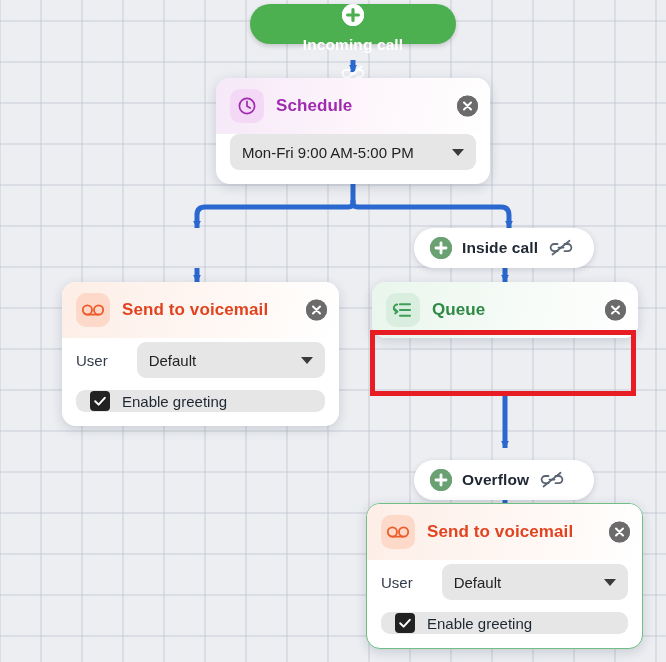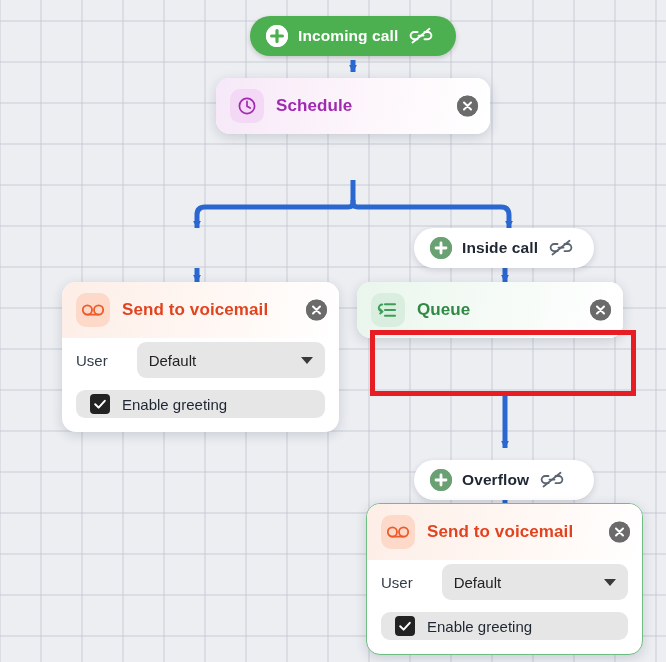--- a/index.html
+++ b/index.html
@@ -166,21 +166,21 @@
     font-size: 15px;
     color: #333c4a;
     flex: 0 0 auto;
   }
   .field-row .select { flex: 1; margin-left: 21px; }
 
   .check-row {
     margin-top: 12px;
     background: #e6e6e6;
     border-radius: 9px;
-    height: 28px;
+    height: 22px;
     display: flex;
     align-items: center;
     gap: 12px;
     padding: 0 14px;
     box-sizing: border-box;
   }
   .checkbox {
     width: 20px; height: 20px;
     flex: 0 0 20px;
     border-radius: 4px;
@@ -218,21 +218,21 @@
 
     <path d="M197 268 L197 282" stroke="#2a68d0" stroke-width="5" fill="none" marker-end="url(#arrow)"></path>
 
     <path d="M505 268 L505 282" stroke="#2a68d0" stroke-width="5" fill="none" marker-end="url(#arrow)"></path>
 
     <path d="M505 393 L505 448" stroke="#2a68d0" stroke-width="5" fill="none" marker-end="url(#arrow)"></path>
 
     <path d="M505 488 L505 503" stroke="#2a68d0" stroke-width="5" fill="none" marker-end="url(#arrow)"></path>
   </svg>
 
-  <div class="node pill trigger" style="left:250px; top:16px; width:206px;">
+  <div class="node pill trigger" style="left:250px; top:4px; width:206px;flex-direction:column;">
     <span class="plus-badge white">
       <svg width="22" height="22" viewBox="0 0 22 22">
         <circle cx="11" cy="11" r="11" fill="#ffffff"></circle>
         <path d="M11 5.6 V16.4 M5.6 11 H16.4" stroke="#4caf50" stroke-width="3.2" stroke-linecap="round"></path>
       </svg>
     </span>
     <span class="pill-label">Incoming call</span>
     <span class="unlink">
       <svg width="26" height="20" viewBox="0 0 26 20">
         <path d="M9.5 13.2 L6.2 13.2 a3.6 3.6 0 0 1 0 -7.2 L9.5 6" stroke="#ffffff" stroke-width="1.9" fill="none" stroke-linecap="round"></path>
@@ -251,20 +251,26 @@
           <path d="M10 5.4 V10.3 L13.2 12.1" stroke="#a02bb0" stroke-width="1.7" fill="none" stroke-linecap="round"></path>
         </svg>
       </span>
       <span class="card-title t-schedule">Schedule</span>
       <span class="close-btn">
         <svg width="21" height="21" viewBox="0 0 21 21">
           <circle cx="10.5" cy="10.5" r="10.5" fill="#6b6b6b"></circle>
           <path d="M7 7 L14 14 M14 7 L7 14" stroke="#ffffff" stroke-width="2" stroke-linecap="round"></path>
         </svg>
       </span>
+    </div>
+    <div class="card-body">
+      <div class="select">
+        <span class="sel-val">Mon-Fri 9:00 AM-5:00 PM</span>
+        <span class="caret"></span>
+      </div>
     </div>
   </div>
 
 
   <div class="node pill branch" style="left:414px; top:228px; width:180px;">
     <span class="plus-badge green">
       <svg width="22" height="22" viewBox="0 0 22 22">
         <circle cx="11" cy="11" r="11" fill="#6aa173"></circle>
         <path d="M11 6 V16 M6 11 H16" stroke="#ffffff" stroke-width="2.8" stroke-linecap="round"></path>
       </svg>
@@ -309,21 +315,21 @@
         <span class="checkbox">
           <svg width="14" height="14" viewBox="0 0 14 14">
             <path d="M2.2 7.3 L5.6 10.6 L11.8 3.8" stroke="#ffffff" stroke-width="2" fill="none" stroke-linecap="round" stroke-linejoin="round"></path>
           </svg>
         </span>
         <span class="check-label">Enable greeting</span>
       </div>
     </div>
   </div>
 
-  <div class="card" style="left:357px; top:282px; width:266px;">
+  <div class="card" style="left:372px; top:282px; width:266px;">
     <div class="card-head head-queue">
       <span class="head-icon ic-queue">
         <svg width="22" height="20" viewBox="0 0 22 20">
           <path d="M8 4.2 H18 M8 10 H18 M8 15.8 H18" stroke="#3e9e57" stroke-width="2.1" stroke-linecap="round"></path>
           <path d="M5.2 4.6 a3.4 3.4 0 1 0 0 6.8 L5.2 11.4" stroke="#3e9e57" stroke-width="2" fill="none" stroke-linecap="round"></path>
           <path d="M3.2 9.4 L5.4 11.6 L3.2 13.4" stroke="#3e9e57" stroke-width="2" fill="none" stroke-linecap="round" stroke-linejoin="round"></path>
         </svg>
       </span>
       <span class="card-title t-queue">Queue</span>
       <span class="close-btn">

